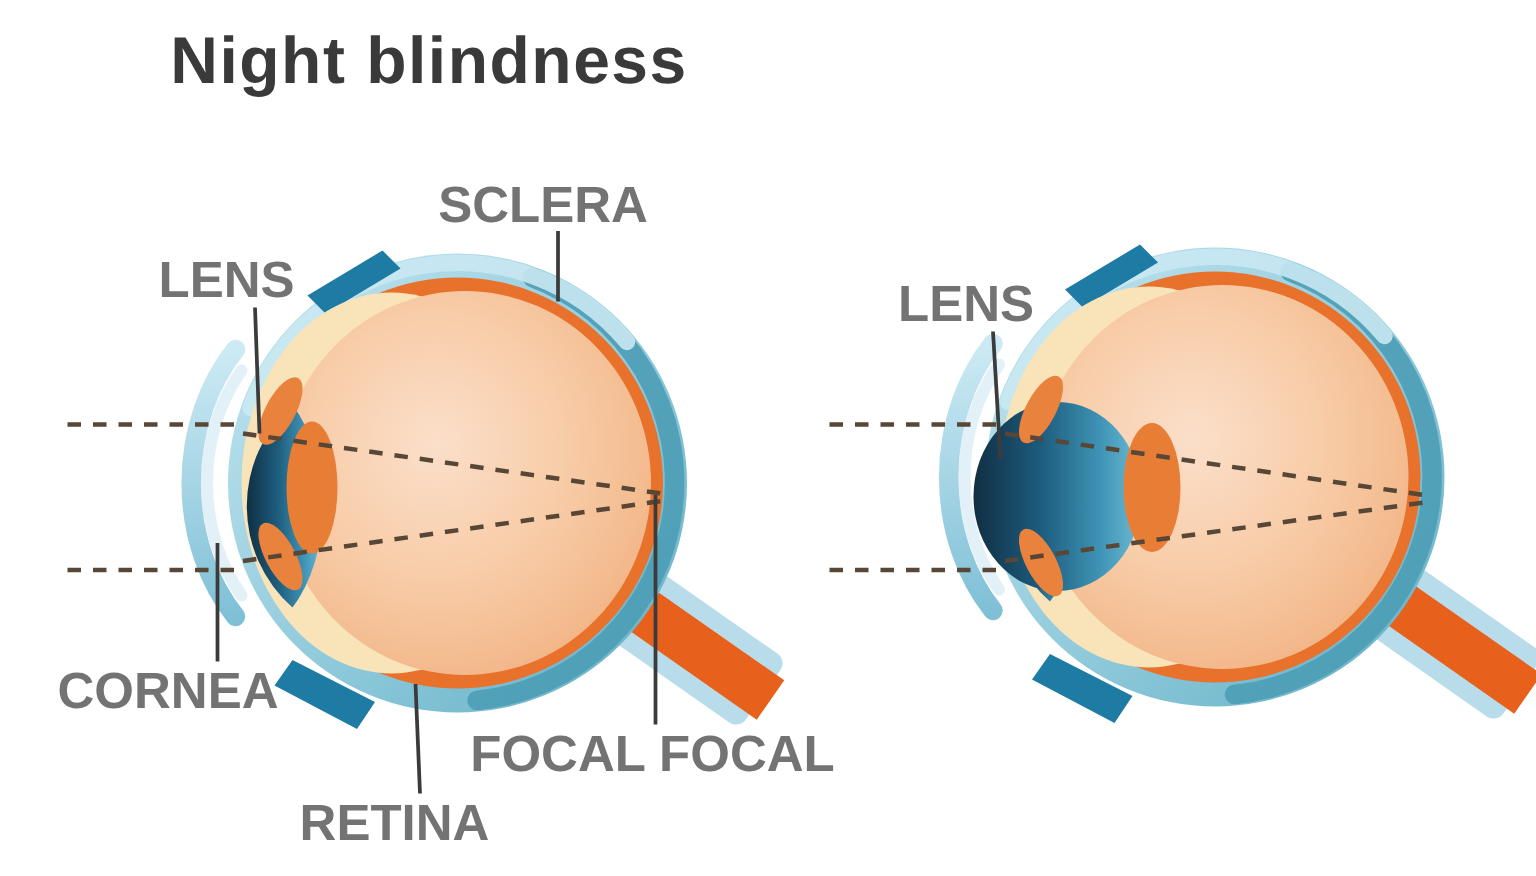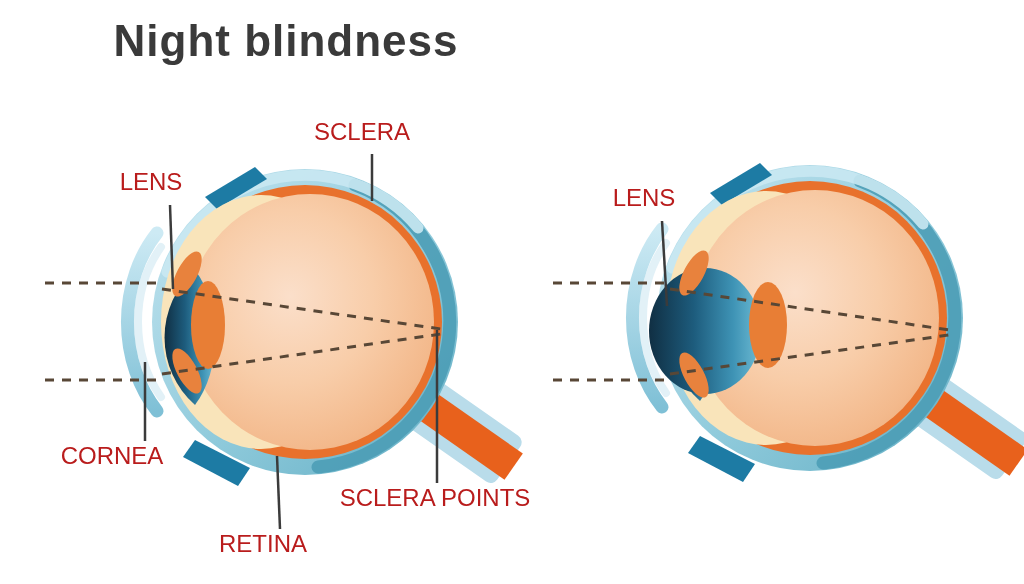--- a/index.html
+++ b/index.html
@@ -16,23 +16,23 @@
     transform:translateX(-50%);
     font-size:44px;
     font-weight:600;
     letter-spacing:1px;
     color:#3a3a3a;
     white-space:nowrap;
   }
   .part-label{
     position:absolute;
     transform:translateX(-50%);
-    font-size:24px;
-    font-weight:400;
-    color:#b91c1c;
+    font-size:34px;
+    font-weight:700;
+    color:#737373;
     white-space:nowrap;
     line-height:1;
   }
 </style>
 </head>
 <body>
 
 <div class="canvas">
 
   <svg class="artwork" width="1024" height="584" viewBox="0 0 1024 584">
@@ -133,17 +133,17 @@
       <line x1="662" y1="221" x2="667" y2="306"></line>
     </g>
   </svg>
 
   <div class="title" style="left:286px;top:16px">Night blindness</div>
 
   <div class="part-label" style="left:362px;top:120px">SCLERA</div>
   <div class="part-label" style="left:151px;top:170px">LENS</div>
   <div class="part-label" style="left:112px;top:444px">CORNEA</div>
   <div class="part-label" style="left:263px;top:532px">RETINA</div>
-  <div class="part-label" style="left:435px;top:486px">SCLERA POINTS</div>
+  <div class="part-label" style="left:435px;top:486px">FOCAL FOCAL</div>
 
   <div class="part-label" style="left:644px;top:186px">LENS</div>
 
 </div>
 
 </body></html>

